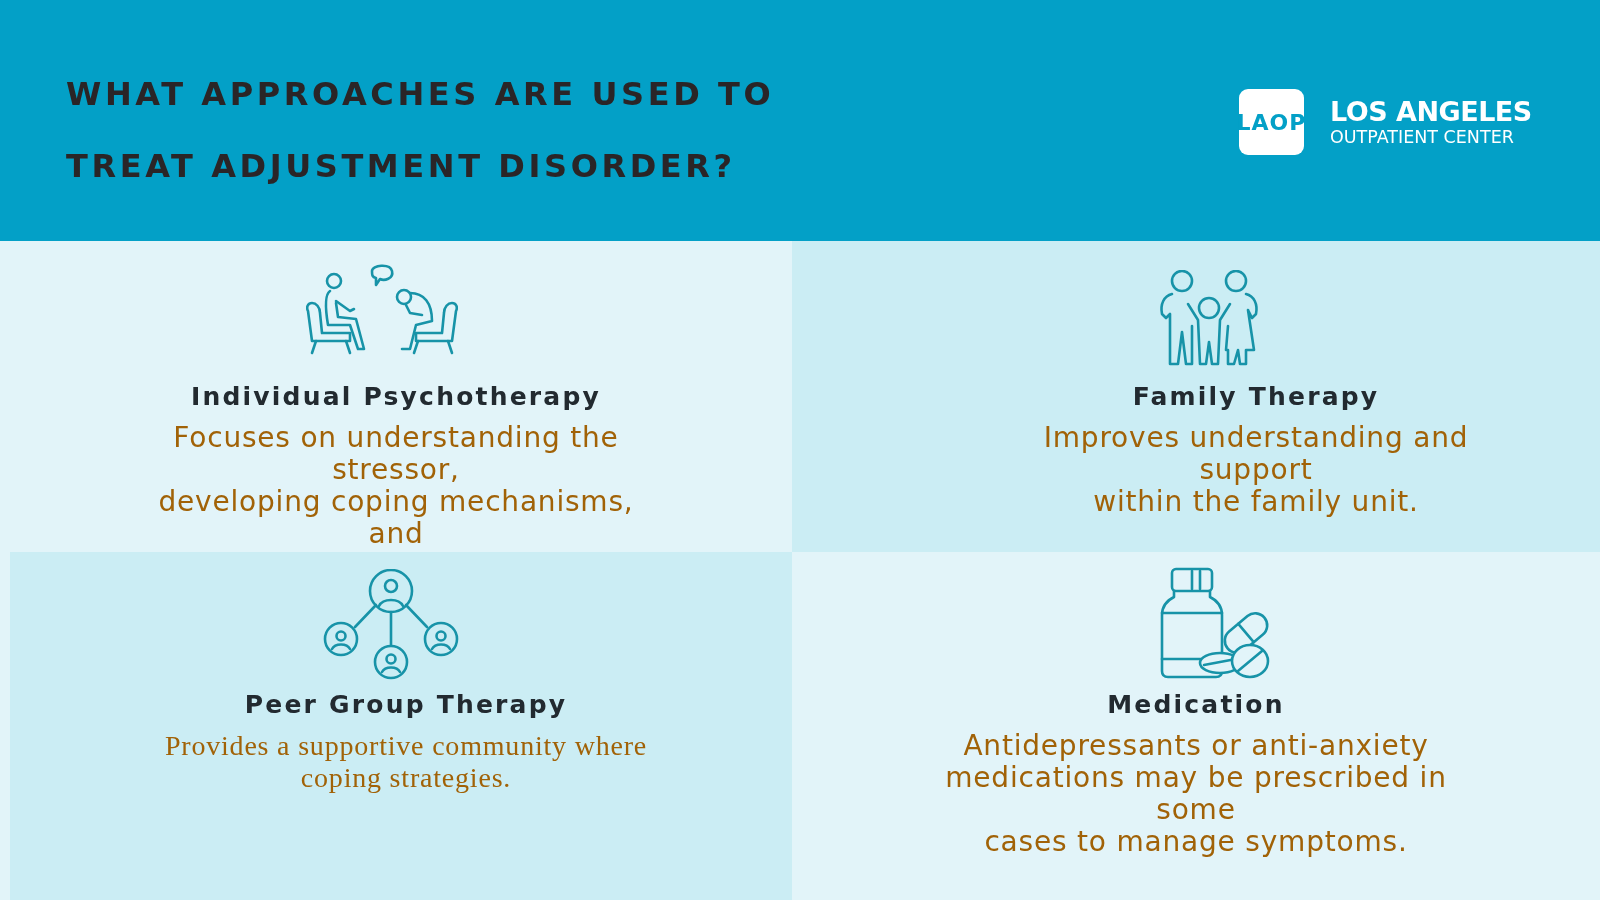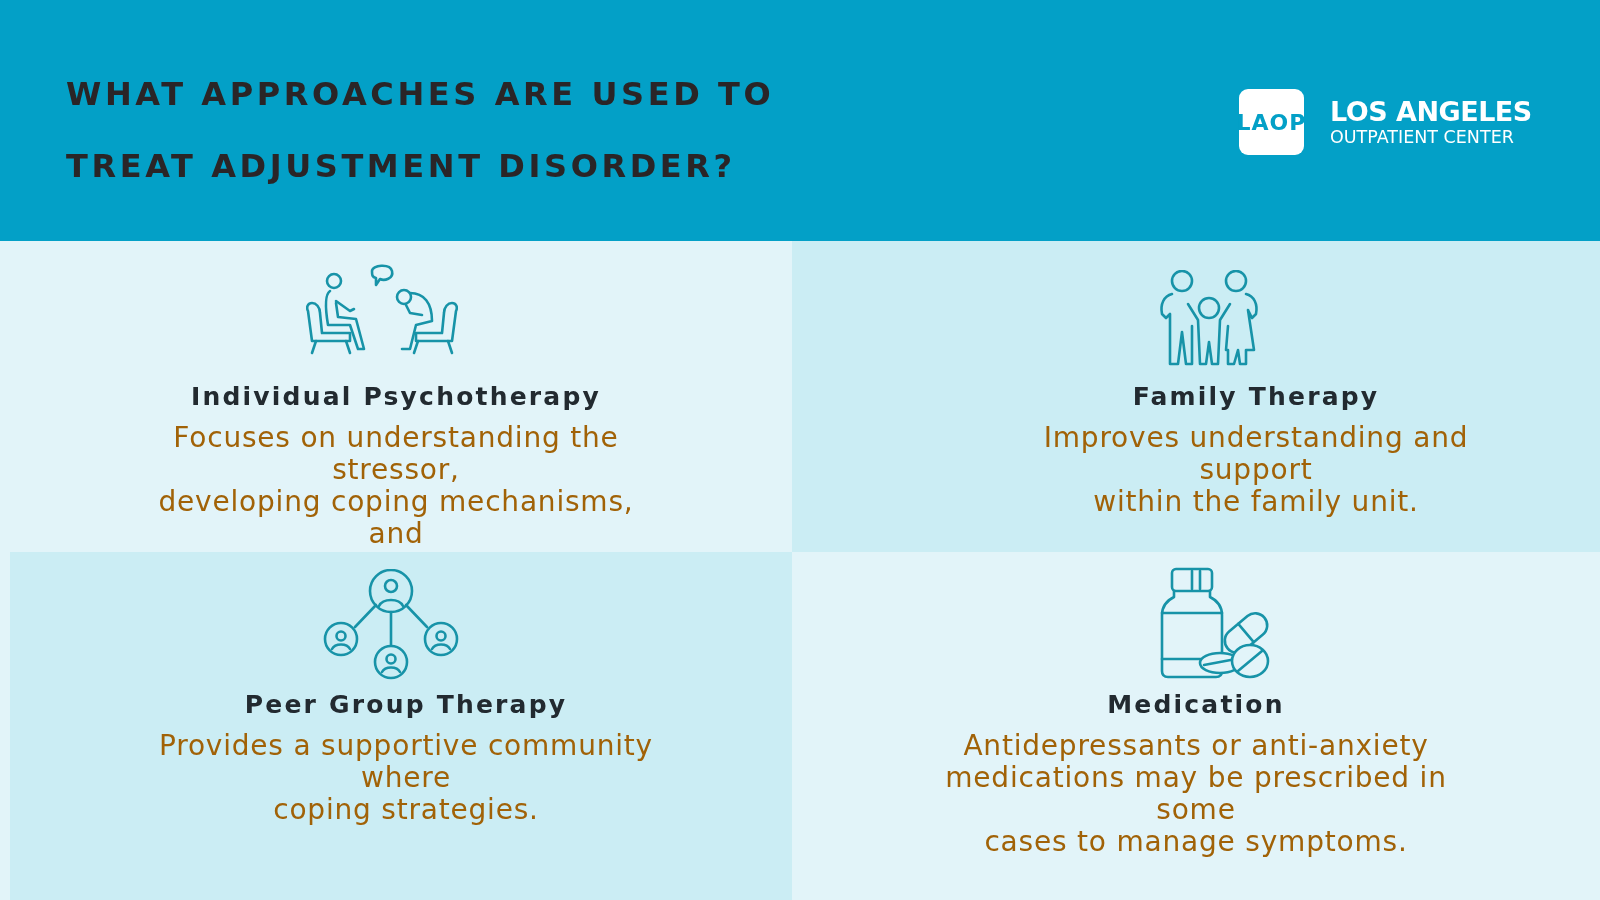--- a/index.html
+++ b/index.html
@@ -140,21 +140,21 @@
       <path d="M9 80 C12 74 24 74 27 80"></path>
       <circle cx="118" cy="70" r="16"></circle>
       <circle cx="118" cy="67" r="4.5"></circle>
       <path d="M109 80 C112 74 124 74 127 80"></path>
       <circle cx="68" cy="93" r="16"></circle>
       <circle cx="68" cy="90" r="4.5"></circle>
       <path d="M59 103 C62 97 74 97 77 103"></path>
     </svg>
   </div>
   <div class="item-title" style="top:137px;">Peer Group Therapy</div>
-  <div class="item-desc" style="top:178px; width:540px;">
+  <div class="item-desc" style="top:178px; width:540px;font-family:Liberation Serif, serif;">
     <div>Provides a supportive community where</div>
     <div>coping strategies.</div>
   </div>
 </div>
 
 <div class="cell c4">
   <div class="icon" style="left:368px; top:15px;">
     <svg width="112" height="112" viewBox="0 0 112 112" fill="none" stroke="#1793a8" stroke-width="2.6" stroke-linecap="round" stroke-linejoin="round">
 
       <rect x="12" y="2" width="40" height="22" rx="4"></rect>

